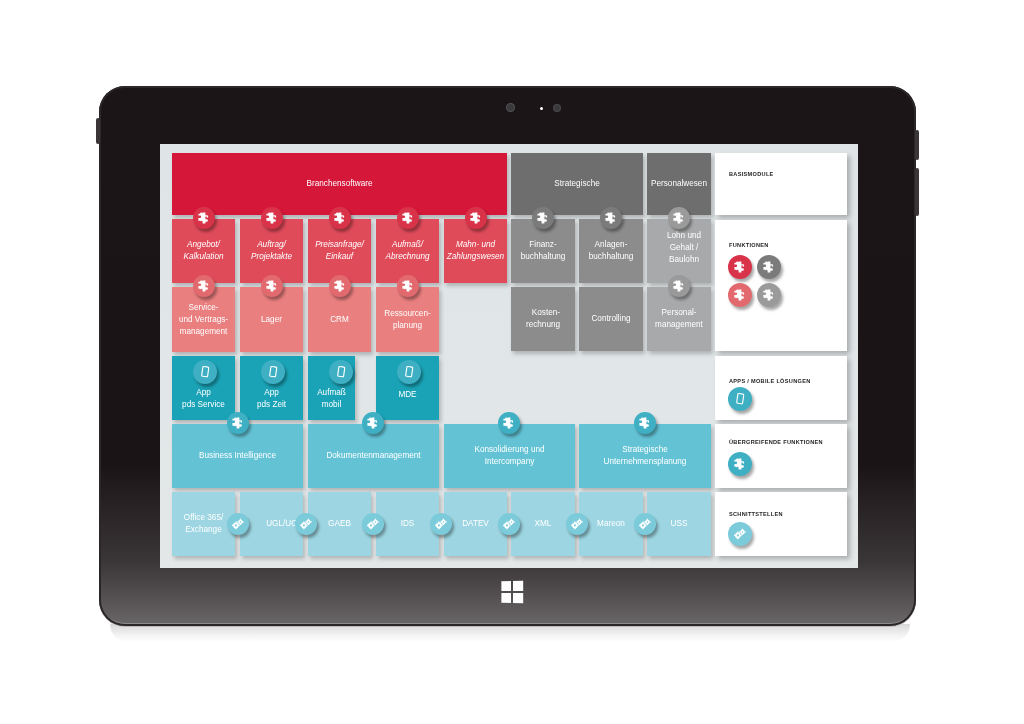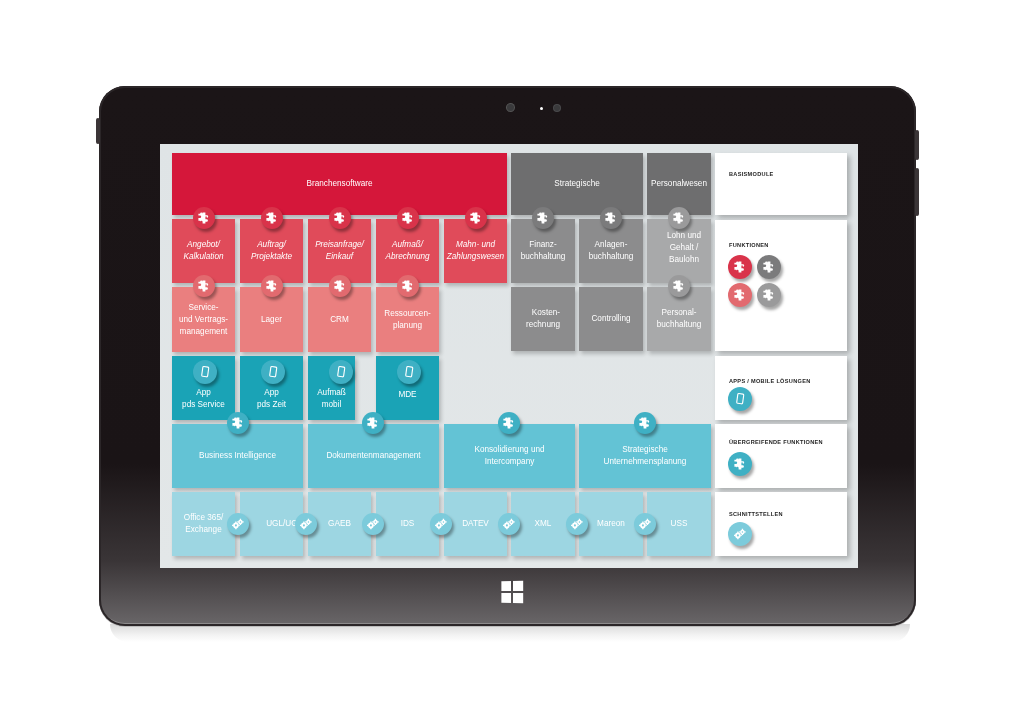--- a/index.html
+++ b/index.html
@@ -174,21 +174,21 @@
     </div>
   <div class="tile c-gray" style="left:351px;top:143px;width:64px;height:64px;text-align:right;">
       <span class="lbl">Kosten-
 rechnung</span>
     </div>
   <div class="tile c-gray" style="left:419px;top:143px;width:64px;height:64px;">
       <span class="lbl">Controlling</span>
     </div>
   <div class="tile c-gray-light" style="left:487px;top:143px;width:64px;height:64px;">
       <span class="lbl">Personal-
-buchhaltung</span>
+management</span>
     </div>
 
   <div class="tile c-teal-dark" style="left:12px;top:212px;width:63px;height:64px;">
       <span class="lbl" style="margin-top:22px;">App
 pds Service</span>
     </div>
   <div class="tile c-teal-dark" style="left:80px;top:212px;width:63px;height:64px;">
       <span class="lbl" style="margin-top:22px;">App
 pds Zeit</span>
     </div>

